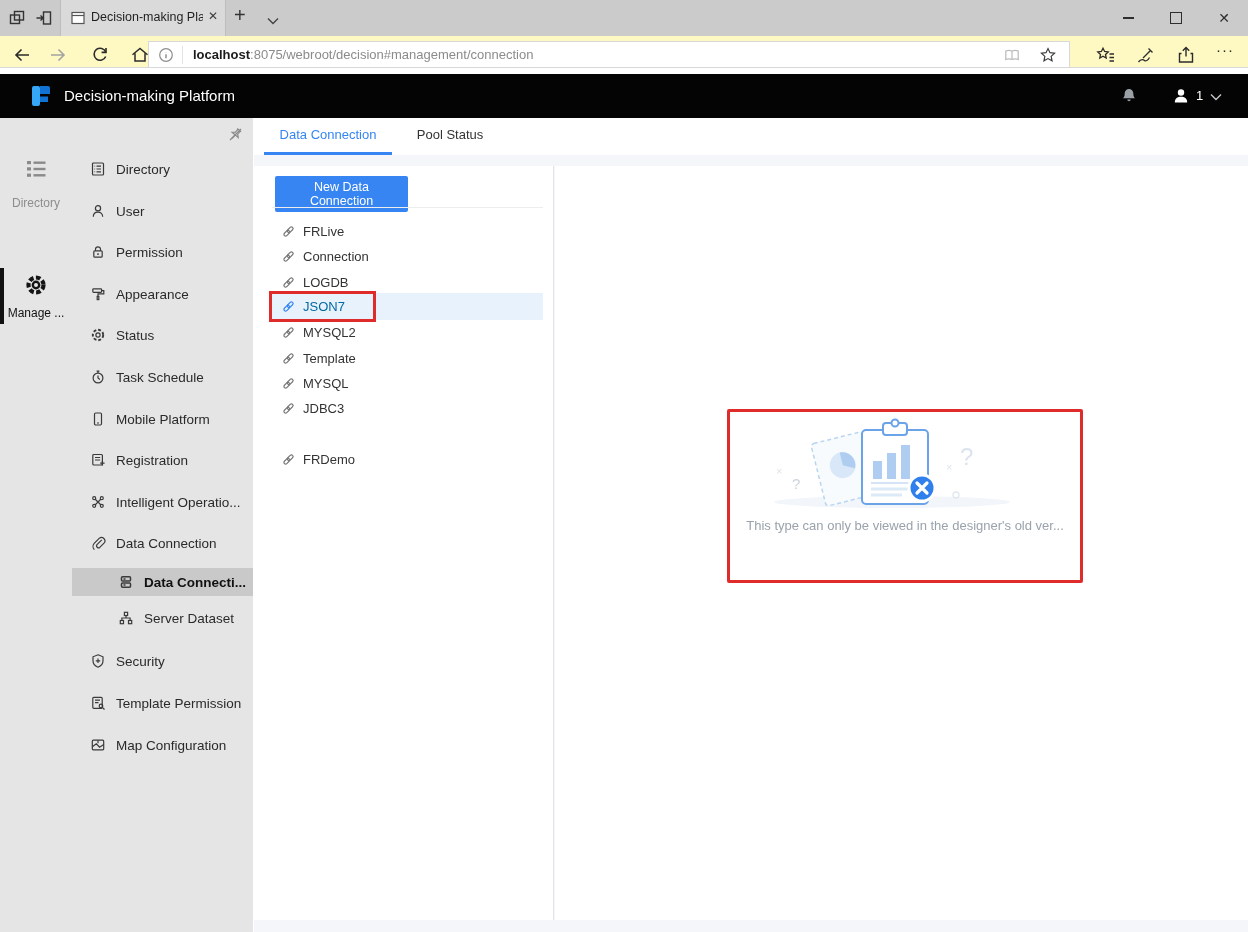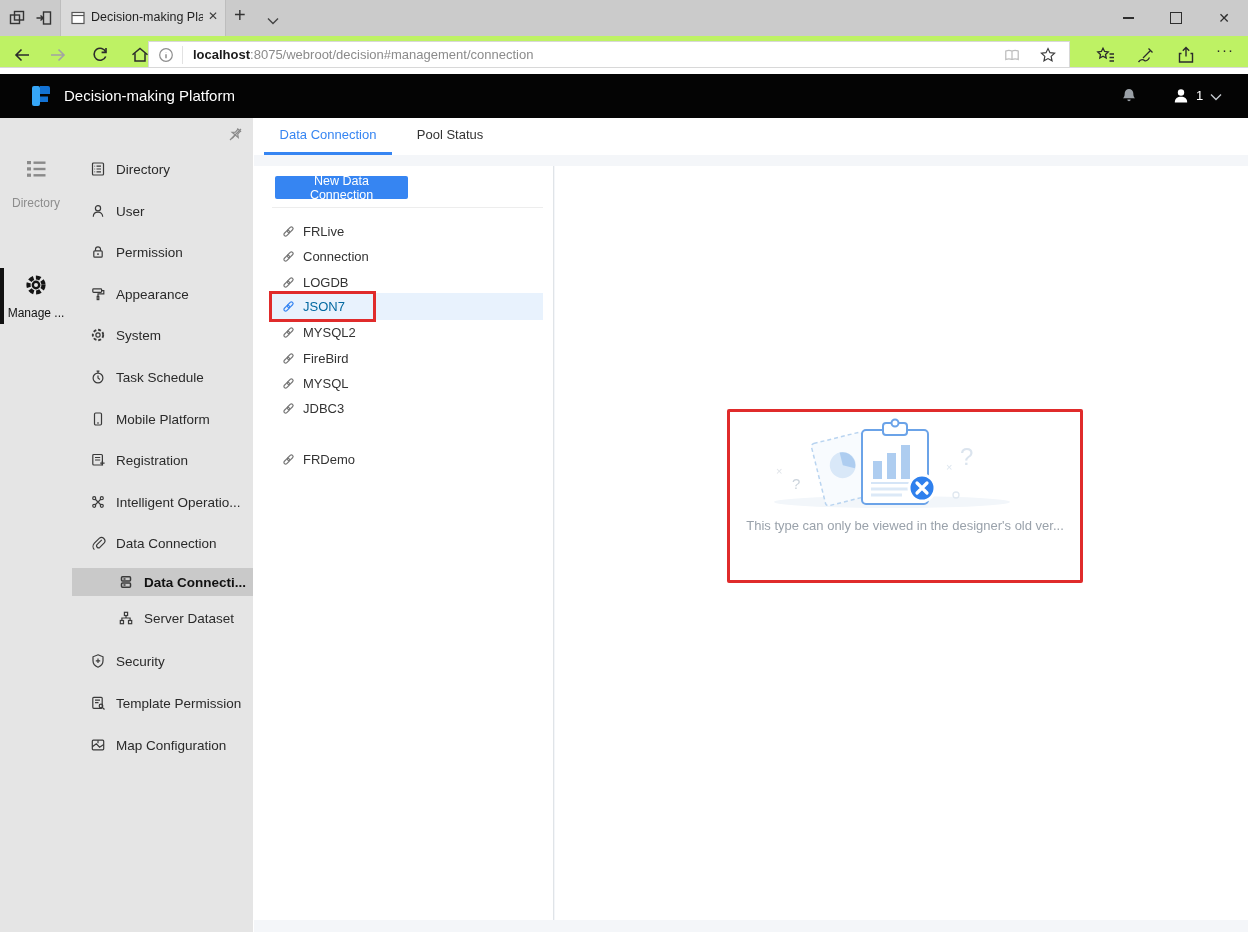--- a/index.html
+++ b/index.html
@@ -10,21 +10,21 @@
   
   .tabstrip{position:absolute;left:0;top:0;width:1248px;height:36px;background:#cbcbcb;}
   .chrome-btn{position:absolute;top:7px;width:22px;height:22px;display:flex;align-items:center;justify-content:center;cursor:pointer;}
   .tab{position:absolute;left:60px;top:0;width:164px;height:36px;background:#dadada;border-left:1px solid #bdbdbd;border-right:1px solid #bdbdbd;}
   .tab-title{position:absolute;left:30px;top:10px;width:112px;font-size:12.5px;color:#1f1f1f;white-space:nowrap;overflow:hidden;}
   .tab-close{position:absolute;right:7px;top:9px;font-size:12px;color:#3c3c3c;cursor:pointer;}
   .newtab{position:absolute;left:234px;top:4px;font-size:20px;color:#333;cursor:pointer;}
   .win-btn{position:absolute;top:0;width:48px;height:36px;display:flex;align-items:center;justify-content:center;cursor:pointer;color:#2e2e2e;}
   .win-min-shape{width:11px;height:1.5px;background:#2e2e2e;}
   .win-max-shape{width:10px;height:10px;border:1.4px solid #2e2e2e;}
-  .toolbar{position:absolute;left:0;top:36px;width:1248px;height:32px;background:#bef264;border-bottom:1px solid #d9d9d9;box-sizing:border-box;text-align:right;}
+  .toolbar{position:absolute;left:0;top:36px;width:1248px;height:32px;background:#fef9c3;border-bottom:1px solid #d9d9d9;box-sizing:border-box;text-align:right;}
   .nav-ic{position:absolute;top:9px;width:20px;height:20px;cursor:pointer;}
   .urlbox{position:absolute;left:148px;top:5px;width:922px;height:27px;background:#fff;border:1px solid #d8d8d8;box-sizing:border-box;}
   .url-text{position:absolute;left:44px;top:5px;font-size:13px;white-space:nowrap;}
   .url-host{font-weight:bold;color:#1b1b1b;}
   .url-rest{color:#8b8b8b;}
   
   .appbar{position:absolute;left:0;top:74px;width:1248px;height:44px;background:#040404;}
   .app-title{position:absolute;left:64px;top:13px;font-size:15px;color:#fff;}
   .hdr-count{position:absolute;left:1196px;top:14px;font-size:13px;color:#fff;}
   
@@ -37,21 +37,21 @@
   .mi-icon{color:#3a3a3a;flex:0 0 auto;line-height:0;}
   .grip{position:absolute;left:255px;top:514px;width:7px;height:18px;display:grid;grid-template-columns:2px 2px;grid-auto-rows:2px;gap:1.5px;cursor:col-resize;}
   .grip i{background:#b7bcc2;border-radius:1px;}
   
   .content{position:absolute;left:254px;top:118px;width:994px;height:814px;background:#f4f6f9;}
   .tabbar{position:absolute;left:0;top:0;width:994px;height:37px;background:#fff;}
   .tabitem{position:absolute;top:0;height:34px;line-height:34px;text-align:center;font-size:13px;color:#333;cursor:pointer;}
   .tabitem.active{color:#3685f2;}
   .tab-underline{position:absolute;left:10px;top:34px;width:128px;height:3px;background:#3685f2;}
   .list-panel{position:absolute;left:0;top:48px;width:300px;height:754px;background:#fff;border-right:1px solid #e0e4e8;box-sizing:border-box;}
-  .new-btn{position:absolute;left:21px;top:10px;width:133px;height:23px;background:#3685f2;color:#fff;font-size:12.5px;border:none;border-radius:2px;cursor:pointer;display:flex;align-items:center;justify-content:center;}
+  .new-btn{position:absolute;left:21px;top:10px;width:133px;height:36px;background:#3685f2;color:#fff;font-size:12.5px;border:none;border-radius:2px;cursor:pointer;display:flex;align-items:center;justify-content:center;}
   .list-divider{position:absolute;left:18px;top:41px;width:271px;height:1px;background:#ededed;}
   .conn-row{position:absolute;left:16px;width:273px;height:25px;display:flex;align-items:center;gap:8px;padding-left:12px;box-sizing:border-box;font-size:13px;color:#333;cursor:pointer;text-align:center;}
   .conn-row.sel{background:#e8f2fd;color:#0369a1;height:27px;}
   .link-ic{color:#777;line-height:0;flex:0 0 auto;}
   .conn-row.sel .link-ic{color:#3685f2;}
   .anno-box{position:absolute;border:3px solid #e02b2b;box-sizing:border-box;pointer-events:none;}
   .main-panel{position:absolute;left:301px;top:48px;width:693px;height:754px;background:#fff;}
   .empty-msg{position:absolute;left:172px;top:352px;width:356px;text-align:center;font-size:13px;color:#9aa2ab;}
 </style>
 </head>
@@ -265,21 +265,21 @@
         </span>
       <span>Appearance</span>
     </div>
     <div class="menu-item" style="top:203px">
       <span class="mi-icon">
           <svg width="16" height="16" viewBox="0 0 16 16" fill="none" stroke="currentColor">
             <circle cx="8" cy="8" r="5.2" stroke-width="1.9" stroke-dasharray="2.9 1.9"></circle>
             <circle cx="8" cy="8" r="2.1" stroke-width="1.2"></circle>
           </svg>
         </span>
-      <span>System</span>
+      <span>Status</span>
     </div>
     <div class="menu-item" style="top:245px">
       <span class="mi-icon">
           <svg width="16" height="16" viewBox="0 0 16 16" fill="none" stroke="currentColor" stroke-width="1.2">
             <circle cx="8" cy="9" r="4.9"></circle>
             <path d="M8 6.6 V9 L9.9 10.4"></path>
             <path d="M6.6 2.2 H9.4 M8 2.2 V4"></path>
           </svg>
         </span>
       <span>Task Schedule</span>
@@ -456,21 +456,21 @@
       </div>
       <div class="conn-row" style="top:180px">
         <span class="link-ic">
             <svg width="13" height="13" viewBox="0 0 14 14">
               <g fill="none" stroke="currentColor" stroke-width="1.3" transform="rotate(-45 7 7)">
                 <rect x="0.8" y="5.2" width="7.2" height="3.6" rx="1.8"></rect>
                 <rect x="6" y="5.2" width="7.2" height="3.6" rx="1.8"></rect>
               </g>
             </svg>
           </span>
-        <span>FireBird</span>
+        <span>Template</span>
       </div>
       <div class="conn-row" style="top:205px">
         <span class="link-ic">
             <svg width="13" height="13" viewBox="0 0 14 14">
               <g fill="none" stroke="currentColor" stroke-width="1.3" transform="rotate(-45 7 7)">
                 <rect x="0.8" y="5.2" width="7.2" height="3.6" rx="1.8"></rect>
                 <rect x="6" y="5.2" width="7.2" height="3.6" rx="1.8"></rect>
               </g>
             </svg>
           </span>

